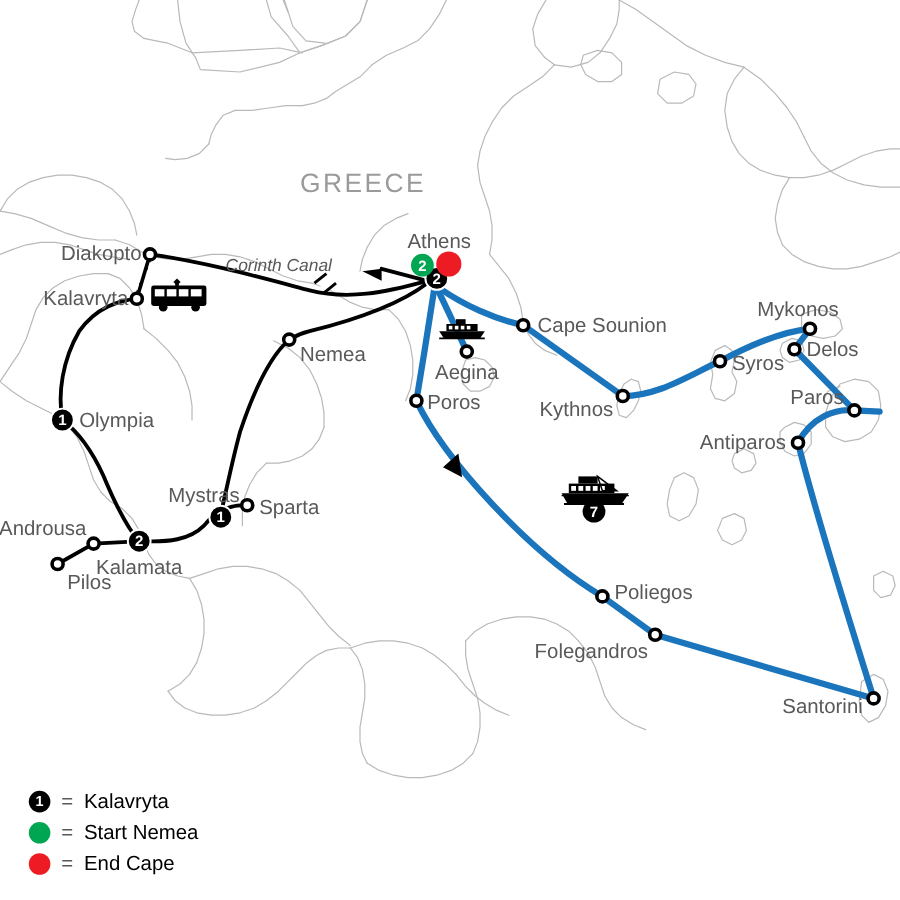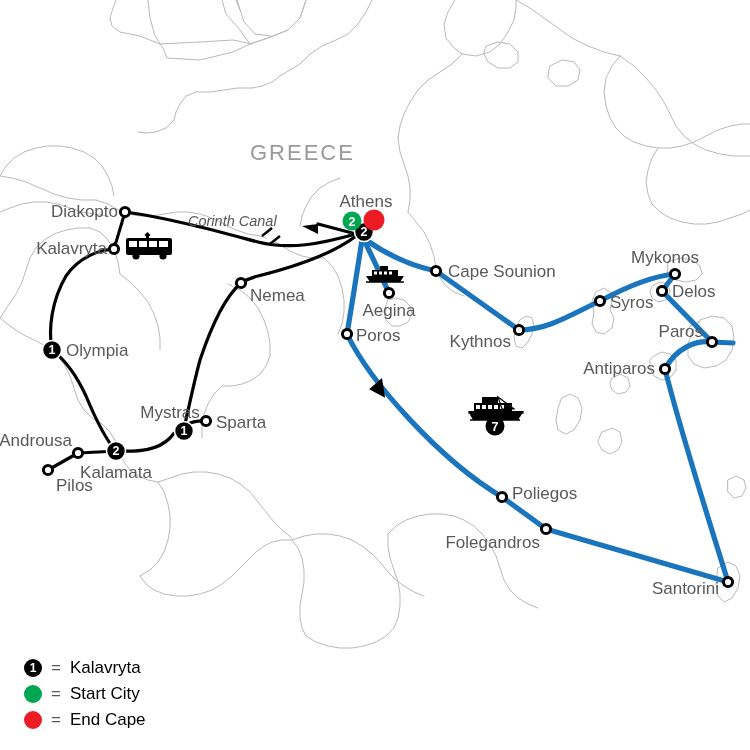--- a/index.html
+++ b/index.html
@@ -300,21 +300,21 @@
     <div class="legend-row">
       <span class="lg-dot black">
         <span class="num">1</span>
       </span>
       <span class="lg-eq">=</span>
       <span class="legend-text">Kalavryta</span>
     </div>
     <div class="legend-row">
       <span class="lg-dot green"></span>
       <span class="lg-eq">=</span>
-      <span class="legend-text">Start City</span>
+      <span class="legend-text">Start Nemea</span>
     </div>
     <div class="legend-row">
       <span class="lg-dot red"></span>
       <span class="lg-eq">=</span>
       <span class="legend-text">End Cape</span>
     </div>
   </div>
 
 </div>
 

